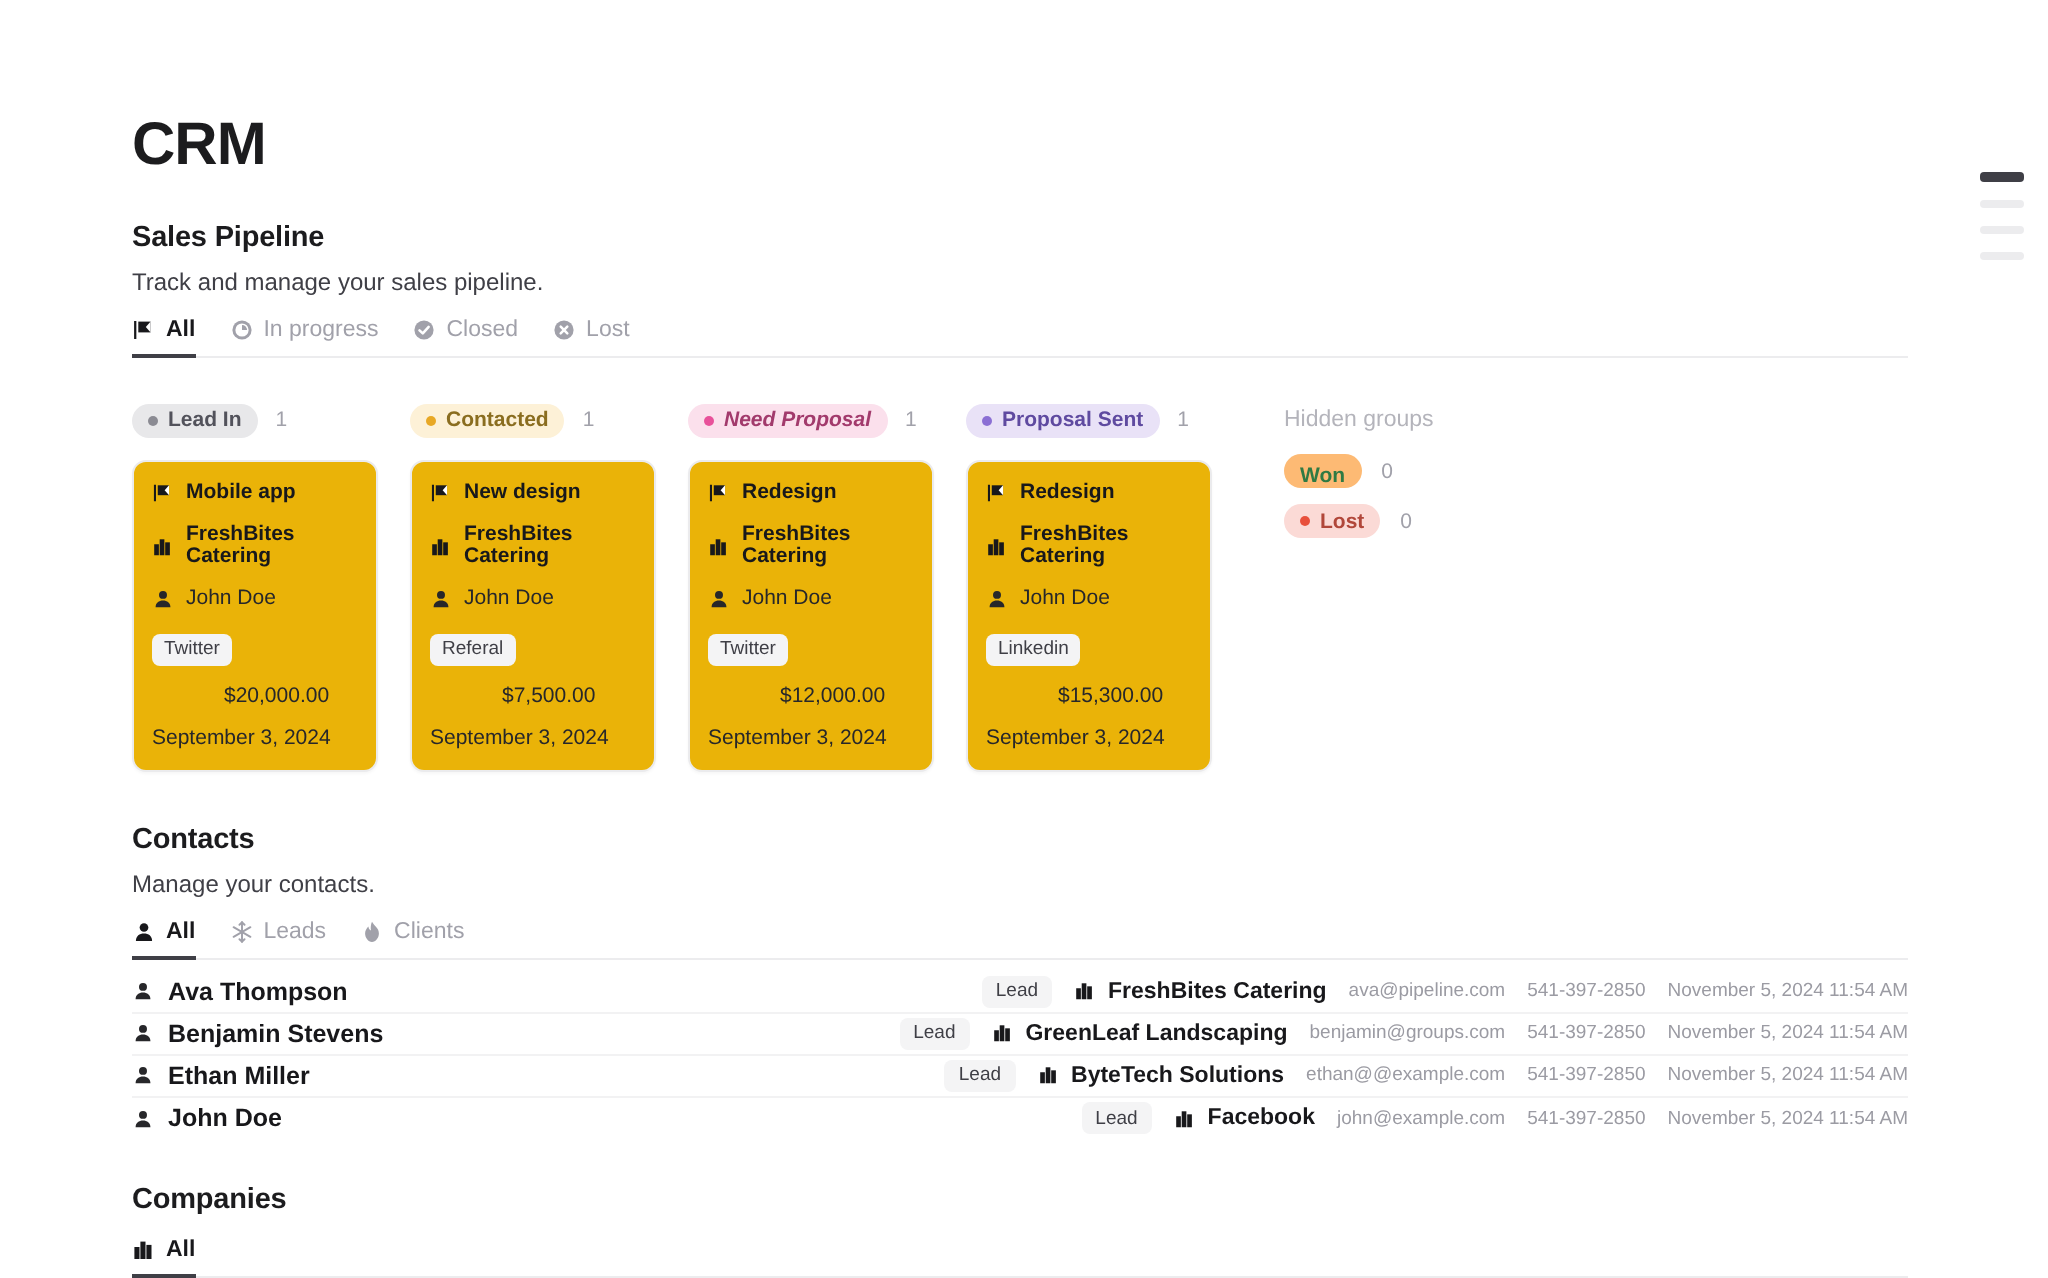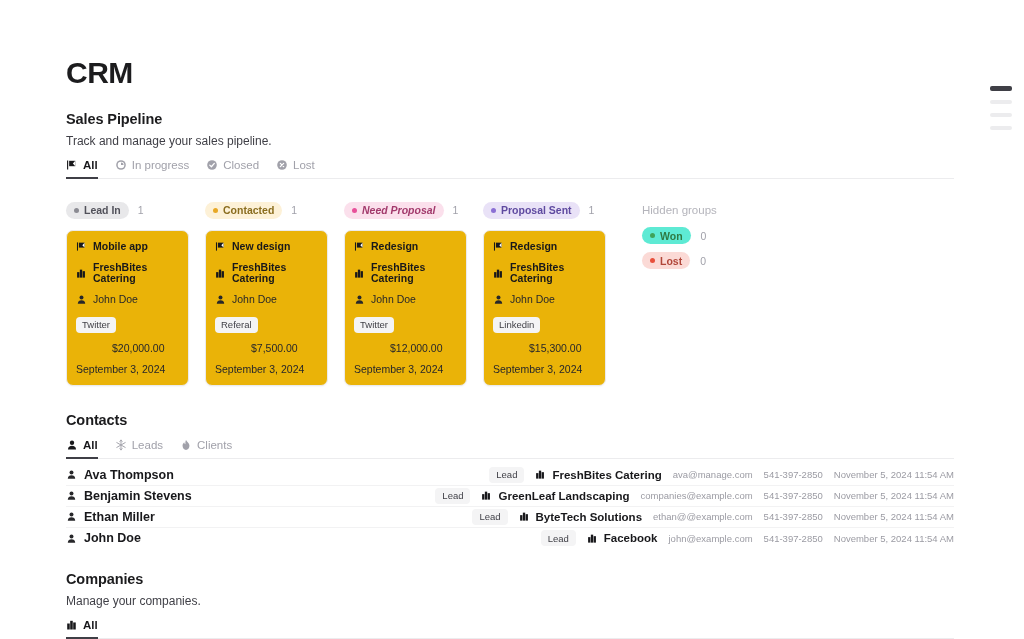--- a/index.html
+++ b/index.html
@@ -318,40 +318,41 @@
           </div>
           <div class="src-tag">Linkedin</div>
           <div class="amount">$15,300.00</div>
           <div class="cdate">September 3, 2024</div>
         </div>
       </div>
 
       <div class="hidden-groups">
         <div class="hg-label">Hidden groups</div>
         <div class="hg-row">
-          <span class="chip" id="chipw" style="background: #5eead4; color: rgb(47, 122, 67);">
+          <span class="chip" id="chipw" style="background: #fdba74; color: rgb(47, 122, 67); flex-direction: column;">
             <span class="dot" id="dotw" style="background: rgb(63, 163, 90);"></span>
             <span>Won</span>
           </span>
           <span class="chip-count">0</span>
         </div>
         <div class="hg-row">
           <span class="chip" id="chipl" style="background: rgb(251, 218, 214); color: rgb(177, 71, 58);">
             <span class="dot" id="dotl" style="background: rgb(232, 80, 60);"></span>
             <span>Lost</span>
           </span>
           <span class="chip-count">0</span>
         </div>
       </div>
 
     </div>
   </div>
 
   <div class="section" style="margin-top:26px">
     <div class="section-title">Contacts</div>
+    <div class="section-sub">Manage your contacts.</div>
 
     <div class="tabs">
       <div class="tab active">
         <span class="ic">
             <svg viewBox="0 0 16 16" width="12" height="12">
               <circle cx="8" cy="5" r="2.9" fill="#18181b"></circle>
               <path d="M2.6 14 C2.6 10.6 5 9 8 9 C11 9 13.4 10.6 13.4 14 Z" fill="#18181b"></path>
             </svg>
           </span>
         <span>All</span>
@@ -388,21 +389,21 @@
         <div class="drow-right">
           <span class="lead-badge">Lead</span>
           <span class="co">
             <span class="ic"><svg viewBox="0 0 16 16" width="11" height="11">
                   <rect x="1.6" y="6" width="3.4" height="8" fill="#18181b"></rect>
                   <rect x="5.6" y="2.4" width="3.4" height="11.6" fill="#18181b"></rect>
                   <rect x="9.6" y="4.6" width="3.4" height="9.4" fill="#18181b"></rect>
                 </svg></span>
             <span>FreshBites Catering</span>
           </span>
-          <span class="meta">ava@manage.com</span>
+          <span class="meta">ava@pipeline.com</span>
           <span class="meta">541-397-2850</span>
           <span class="meta">November 5, 2024 11:54 AM</span>
         </div>
       </div>
 
       <div class="drow">
         <div class="drow-left">
           <span class="ic"><svg viewBox="0 0 16 16" width="11" height="11">
                 <circle cx="8" cy="5" r="2.9" fill="#27272a"></circle>
                 <path d="M2.6 14 C2.6 10.6 5 9 8 9 C11 9 13.4 10.6 13.4 14 Z" fill="#27272a"></path>
@@ -412,21 +413,21 @@
         <div class="drow-right">
           <span class="lead-badge">Lead</span>
           <span class="co">
             <span class="ic"><svg viewBox="0 0 16 16" width="11" height="11">
                   <rect x="1.6" y="6" width="3.4" height="8" fill="#18181b"></rect>
                   <rect x="5.6" y="2.4" width="3.4" height="11.6" fill="#18181b"></rect>
                   <rect x="9.6" y="4.6" width="3.4" height="9.4" fill="#18181b"></rect>
                 </svg></span>
             <span>GreenLeaf Landscaping</span>
           </span>
-          <span class="meta">companies@example.com</span>
+          <span class="meta">benjamin@groups.com</span>
           <span class="meta">541-397-2850</span>
           <span class="meta">November 5, 2024 11:54 AM</span>
         </div>
       </div>
 
       <div class="drow">
         <div class="drow-left">
           <span class="ic"><svg viewBox="0 0 16 16" width="11" height="11">
                 <circle cx="8" cy="5" r="2.9" fill="#27272a"></circle>
                 <path d="M2.6 14 C2.6 10.6 5 9 8 9 C11 9 13.4 10.6 13.4 14 Z" fill="#27272a"></path>
@@ -471,21 +472,20 @@
           <span class="meta">541-397-2850</span>
           <span class="meta">November 5, 2024 11:54 AM</span>
         </div>
       </div>
 
     </div>
   </div>
 
   <div class="section" style="margin-top:22px">
     <div class="section-title">Companies</div>
-    <div class="section-sub">Manage your companies.</div>
 
     <div class="comp-tabs">
       <div class="tab active">
         <span class="ic">
             <svg viewBox="0 0 16 16" width="12" height="12">
               <rect x="1.6" y="6" width="3.4" height="8" fill="#18181b"></rect>
               <rect x="5.6" y="2.4" width="3.4" height="11.6" fill="#18181b"></rect>
               <rect x="9.6" y="4.6" width="3.4" height="9.4" fill="#18181b"></rect>
             </svg>
           </span>

